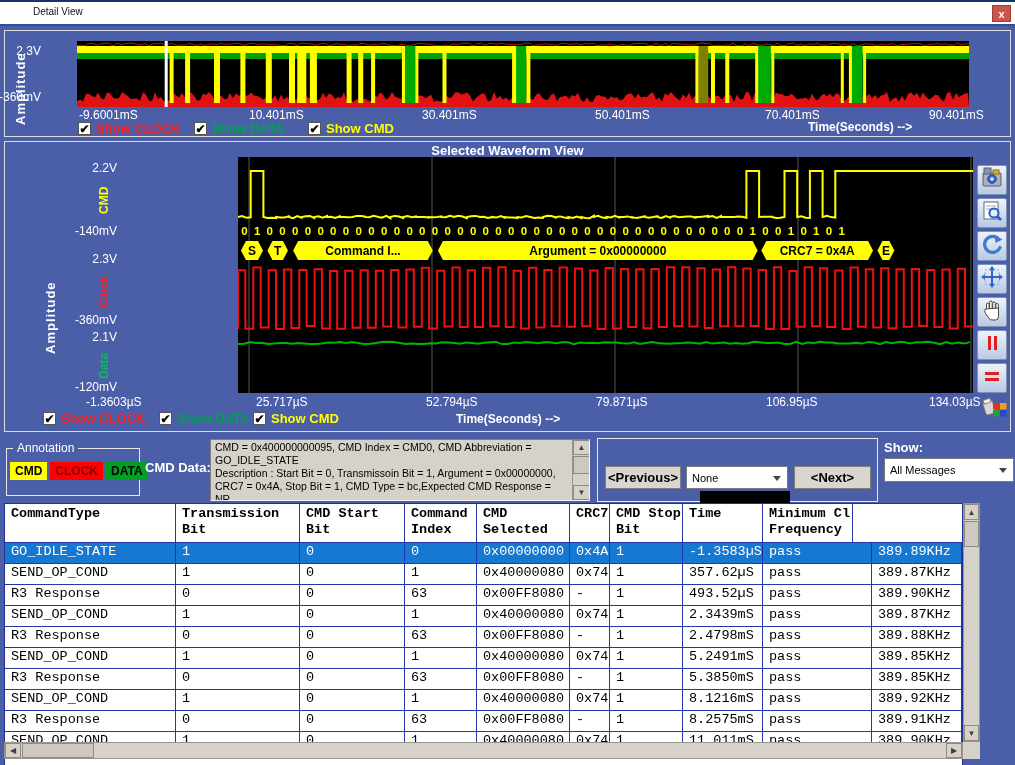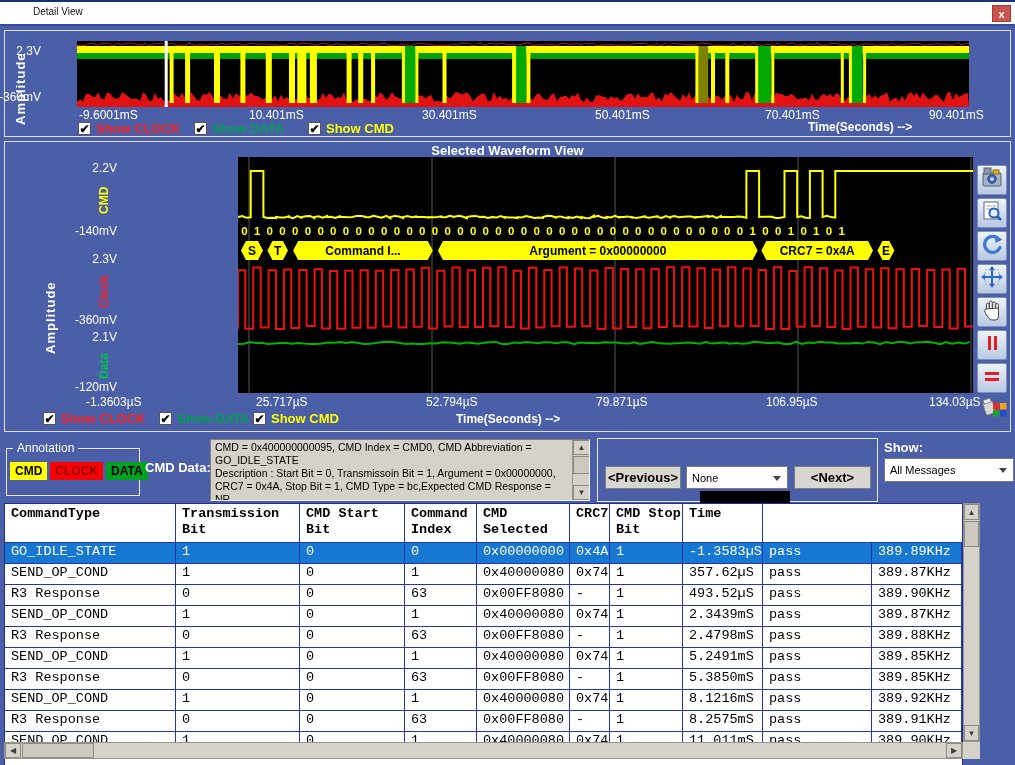--- a/index.html
+++ b/index.html
@@ -398,20 +398,24 @@
       <div class="g-hcell" style="width: 40px;">
         <div>CRC7</div>
       </div>
       <div class="g-hcell" style="width: 73px;">
         <div>CMD Stop</div>
         <div>Bit</div>
       </div>
       <div class="g-hcell" style="width: 80px;">
         <div>Time</div>
       </div>
+      <div class="g-hcell" style="width: 90px;">
+        <div>Minimum Cl</div>
+        <div>Frequency</div>
+      </div>
     </div>
     <div class="g-row sel">
       <div class="g-cell" style="width: 171px;">GO_IDLE_STATE</div>
       <div class="g-cell" style="width: 124px;">1</div>
       <div class="g-cell" style="width: 105px;">0</div>
       <div class="g-cell" style="width: 72px;">0</div>
       <div class="g-cell" style="width: 93px;">0x00000000</div>
       <div class="g-cell" style="width: 40px;">0x4A</div>
       <div class="g-cell" style="width: 73px;">1</div>
       <div class="g-cell" style="width: 80px;">-1.3583µS</div>

